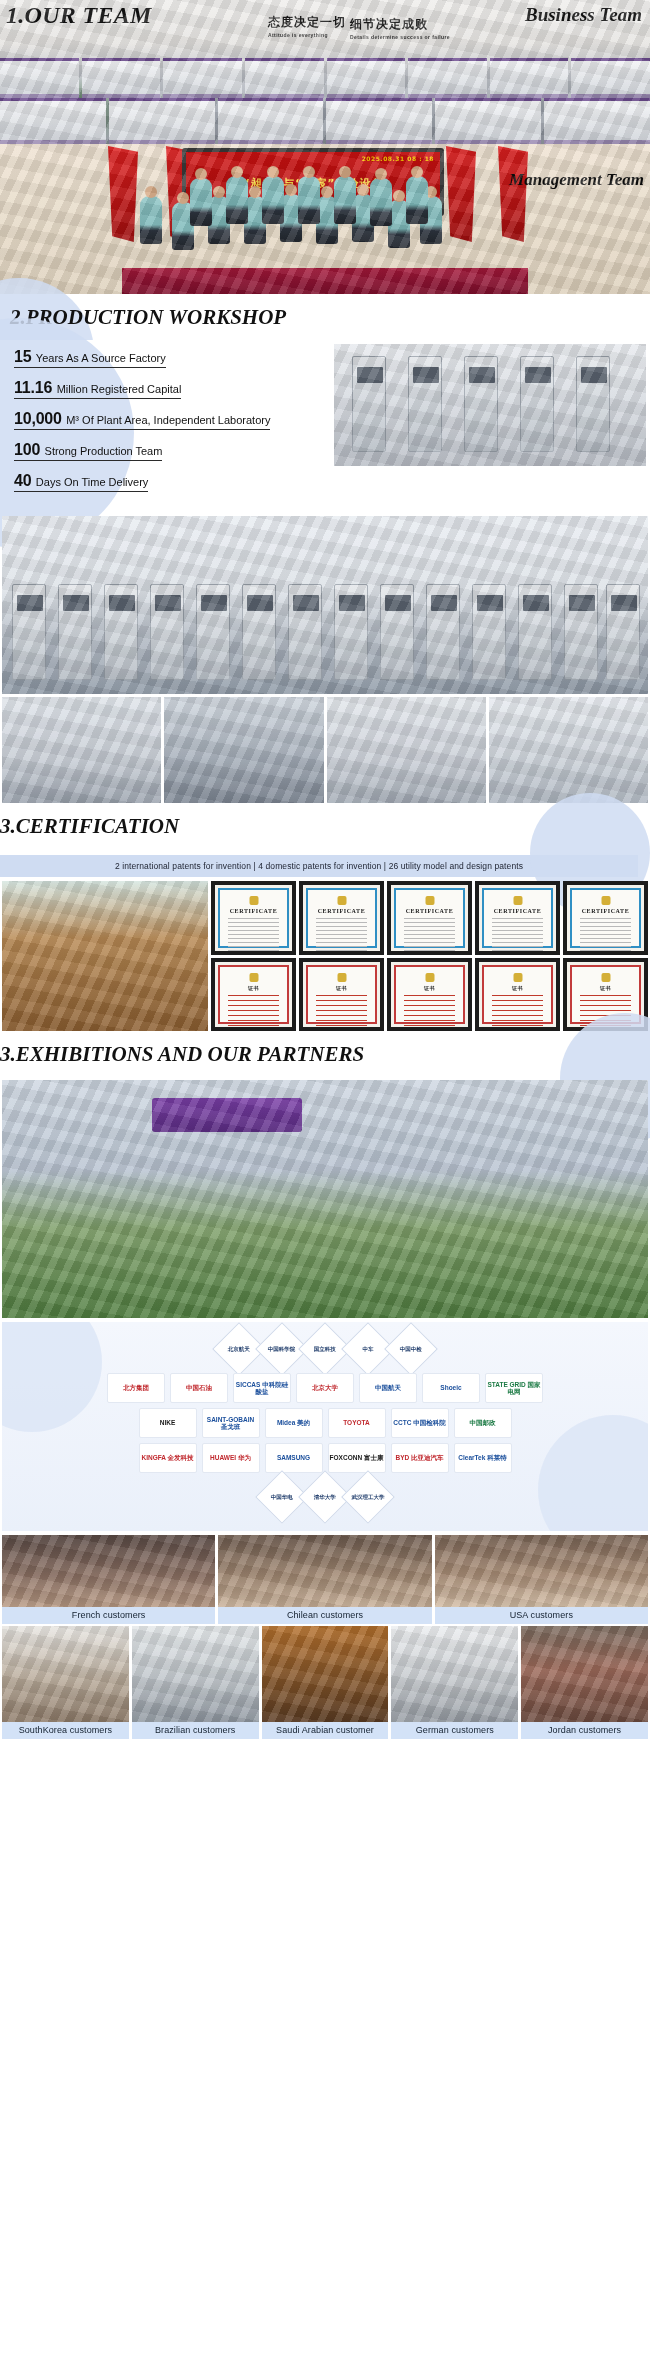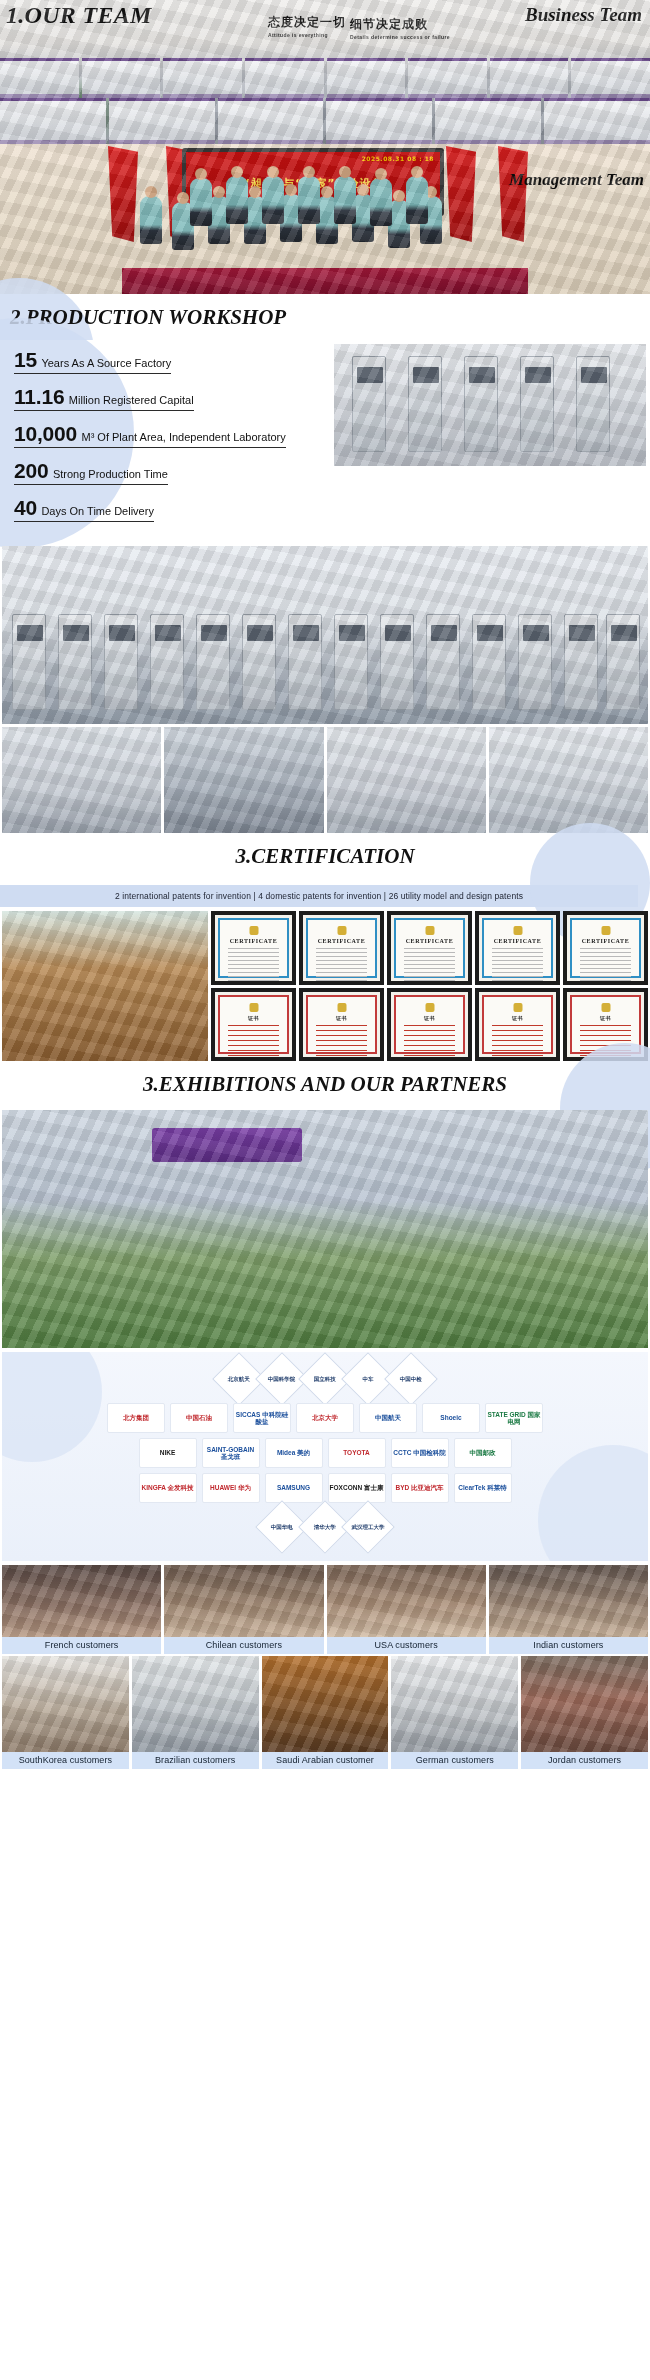--- a/index.html
+++ b/index.html
@@ -106,37 +106,37 @@
   }
   .sec-head .blob {
     position: absolute; border-radius: 50%;
     background: #cfdcf2; opacity: .85;
   }
   .sec-head h2 {
     position: relative; font-family: "Liberation Serif", serif;
     font-style: italic; font-weight: bold; font-size: 21px; color: #111;
     line-height: 46px; padding-left: 10px; white-space: nowrap;
   }
-  .sec-head.center h2 { text-align: center; padding-left: 0; }
+  .sec-head.center h2 { padding-left: 0; }
 
   
   .stats-wrap { position: relative; display: flex; gap: 4px; padding: 0; background: #fff; }
   .stats {
     position: relative; width: 330px; padding: 8px 6px 10px 14px;
   }
   .stats .bigblob {
     position: absolute; left: -96px; top: -22px; width: 230px; height: 230px;
     border-radius: 50%; background: #cfdcf2; opacity: .85;
   }
   .stat-row {
     position: relative; margin: 0 0 11px 0; white-space: nowrap;
     border-bottom: 1px solid #2b2b2b; display: inline-block; padding-bottom: 1px;
   }
   .stat-num {
-    font-size: 21px; font-weight: bold; color: #111; letter-spacing: -.2px;
+    font-size: 16px; font-weight: bold; color: #111; letter-spacing: -.2px;
   }
   .stat-txt { font-size: 11px; color: #111; }
 
   .ws-photo-right {
     flex: 1; height: 122px; margin: 4px 4px 0 0;
     background:
       linear-gradient(180deg,#e7eaee 0%,#d6dae0 45%,#b9bec6 100%);
   }
 
   
@@ -329,22 +329,22 @@
         <span class="stat-num">11.16</span>
         <span class="stat-txt">Million Registered Capital</span>
       </div><br>
 
       <div class="stat-row">
         <span class="stat-num">10,000</span>
         <span class="stat-txt">M³ Of Plant Area, Independent Laboratory</span>
       </div><br>
 
       <div class="stat-row">
-        <span class="stat-num">200</span>
-        <span class="stat-txt">Strong Production Time</span>
+        <span class="stat-num">100</span>
+        <span class="stat-txt">Strong Production Team</span>
       </div><br>
 
       <div class="stat-row">
         <span class="stat-num">40</span>
         <span class="stat-txt">Days On Time Delivery</span>
       </div>
     </div>
 
     <div class="photo ws-photo-right">
       <div class="machine" style="left:18px;"></div>
@@ -545,24 +545,20 @@
         <div class="cust-cap">French customers</div>
       </div>
       <div class="cust-cell">
         <div class="photo cust-img" style="background:linear-gradient(180deg,#6d5a4e 0%,#a08771 55%,#c9b199 100%);"></div>
         <div class="cust-cap">Chilean customers</div>
       </div>
       <div class="cust-cell">
         <div class="photo cust-img" style="background:linear-gradient(180deg,#7a6455 0%,#ab8f78 55%,#d2bca4 100%);"></div>
         <div class="cust-cap">USA customers</div>
       </div>
-      <div class="cust-cell">
-        <div class="photo cust-img" style="background:linear-gradient(180deg,#63564f 0%,#9b8573 55%,#c4ad95 100%);"></div>
-        <div class="cust-cap">Indian customers</div>
-      </div>
     </div>
 
     <div class="cust-row second">
       <div class="cust-cell">
         <div class="photo cust-img" style="background:linear-gradient(180deg,#e8e6e2 0%,#b9ab9a 55%,#8d7a68 100%);"></div>
         <div class="cust-cap">SouthKorea customers</div>
       </div>
       <div class="cust-cell">
         <div class="photo cust-img" style="background:linear-gradient(180deg,#e4e8ea 0%,#c0c6cb 55%,#8f97a0 100%);"></div>
         <div class="cust-cap">Brazilian customers</div>

